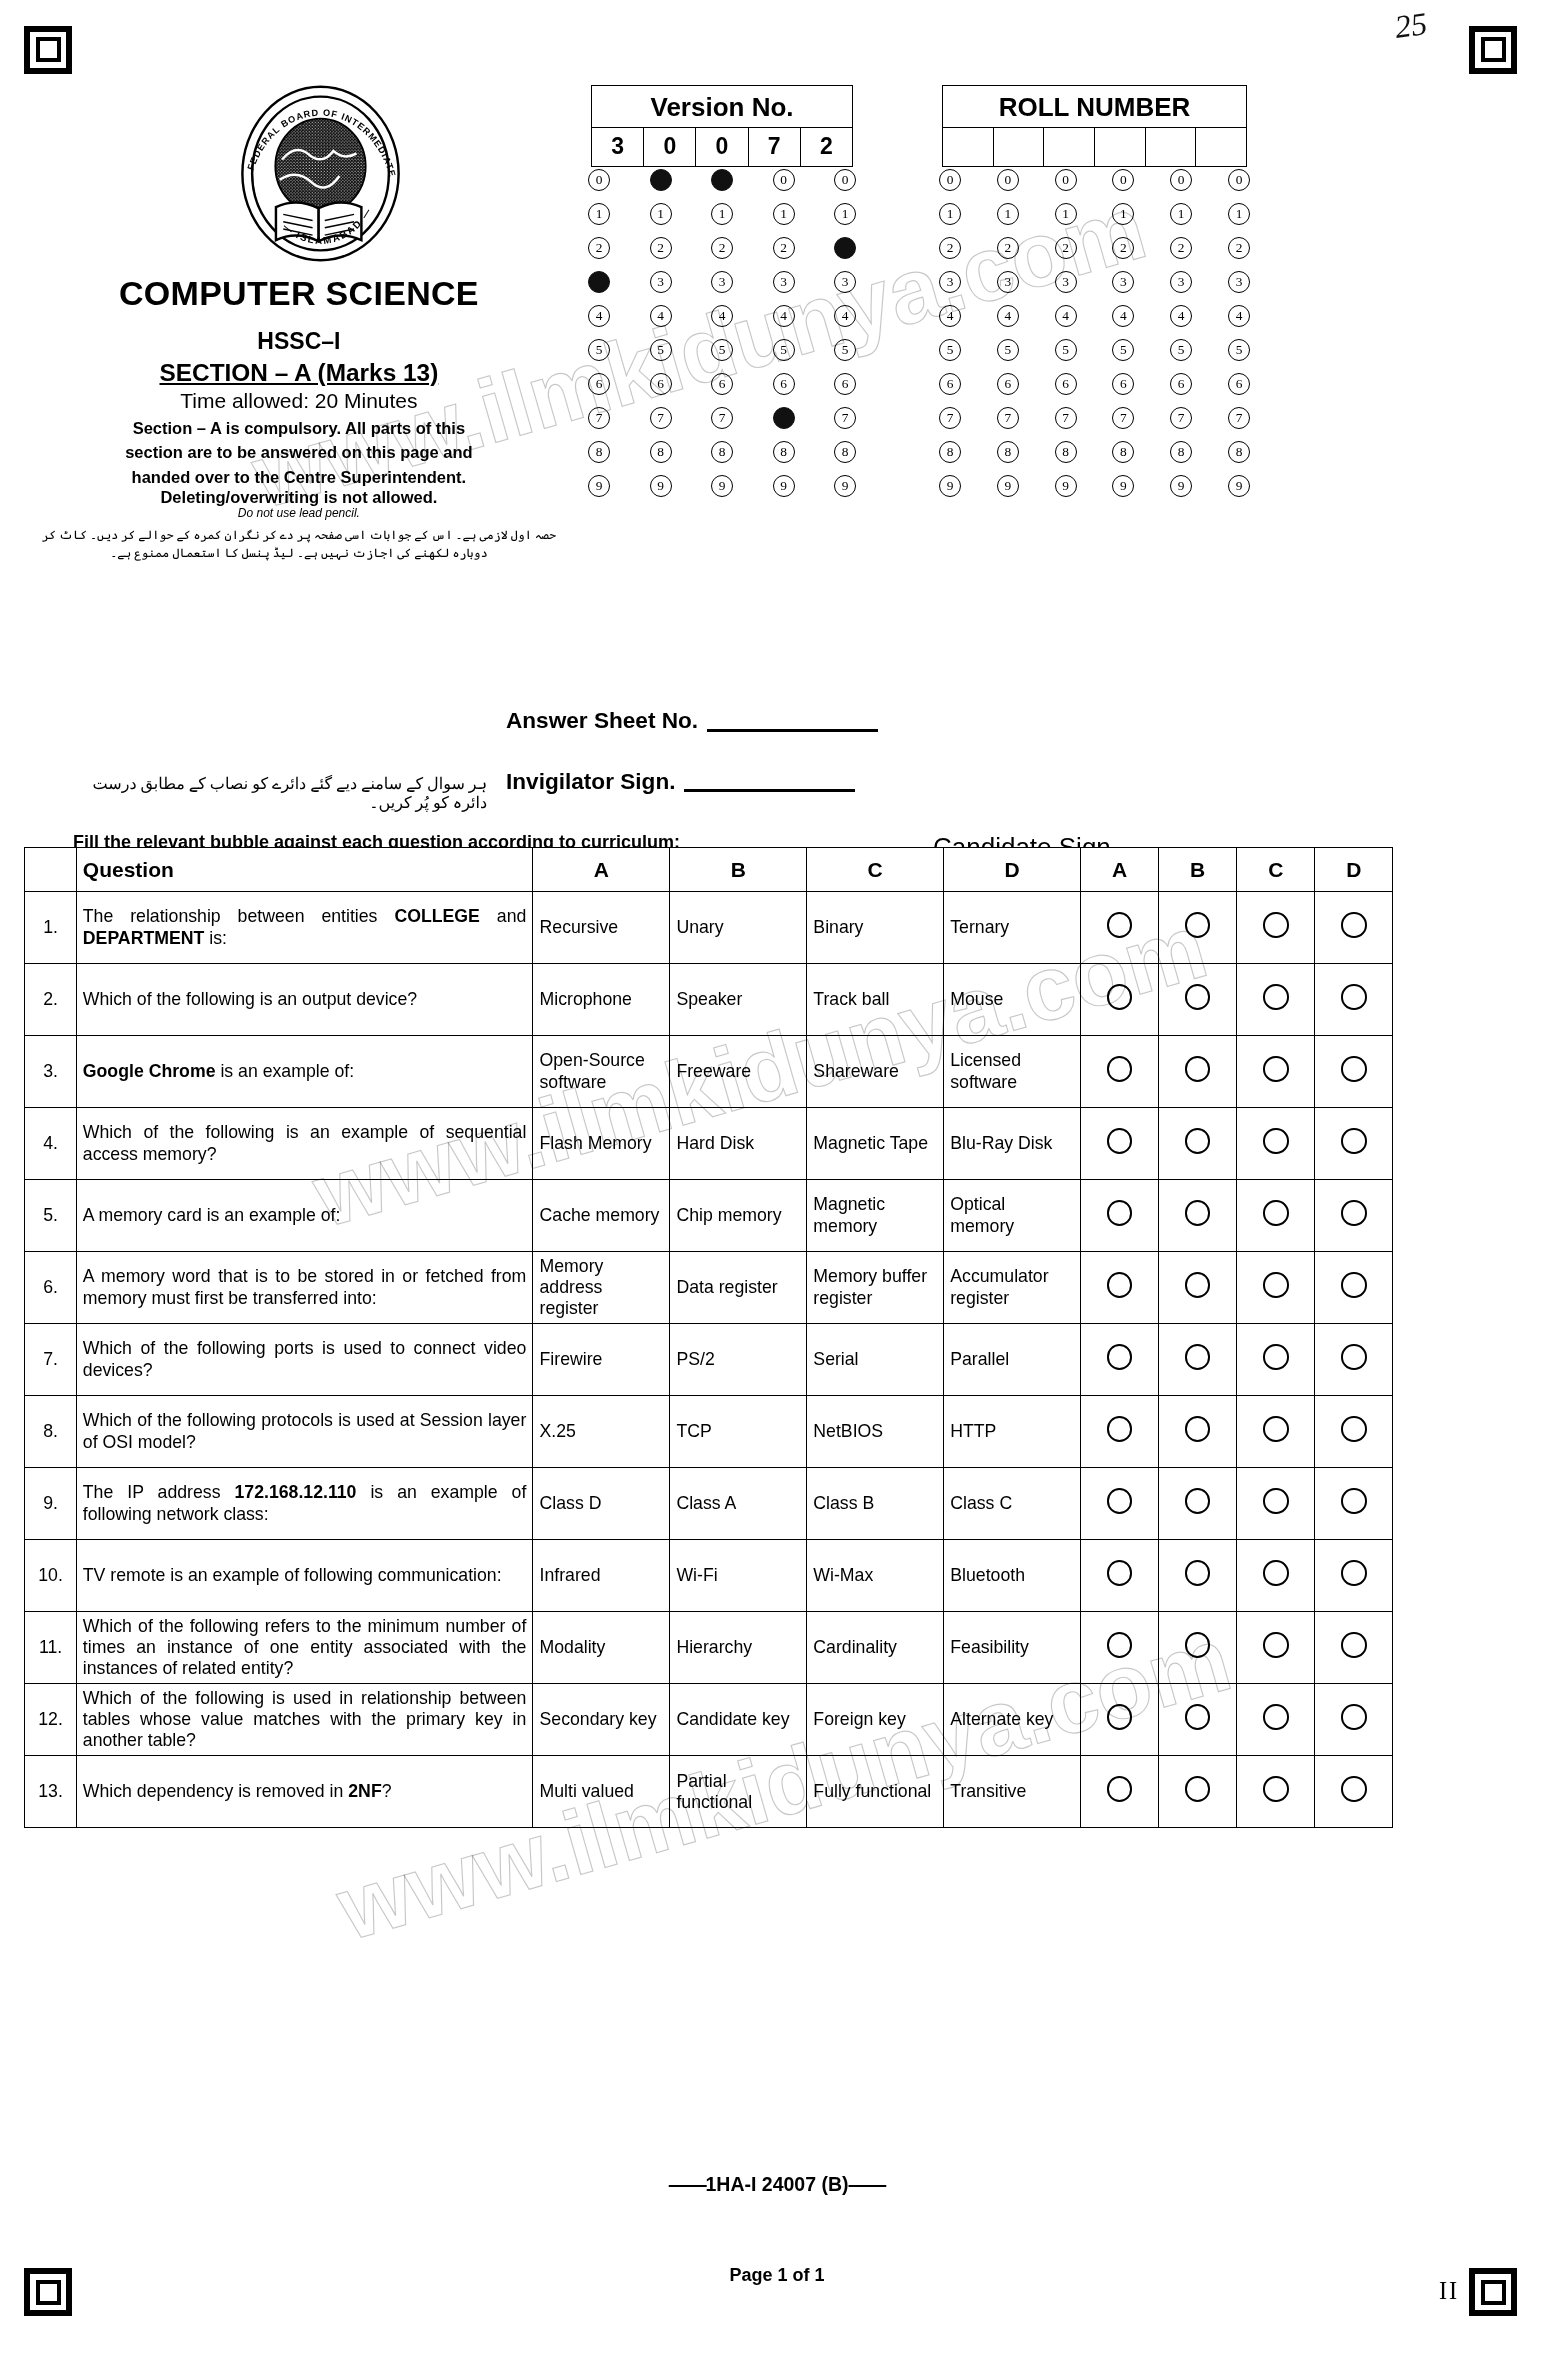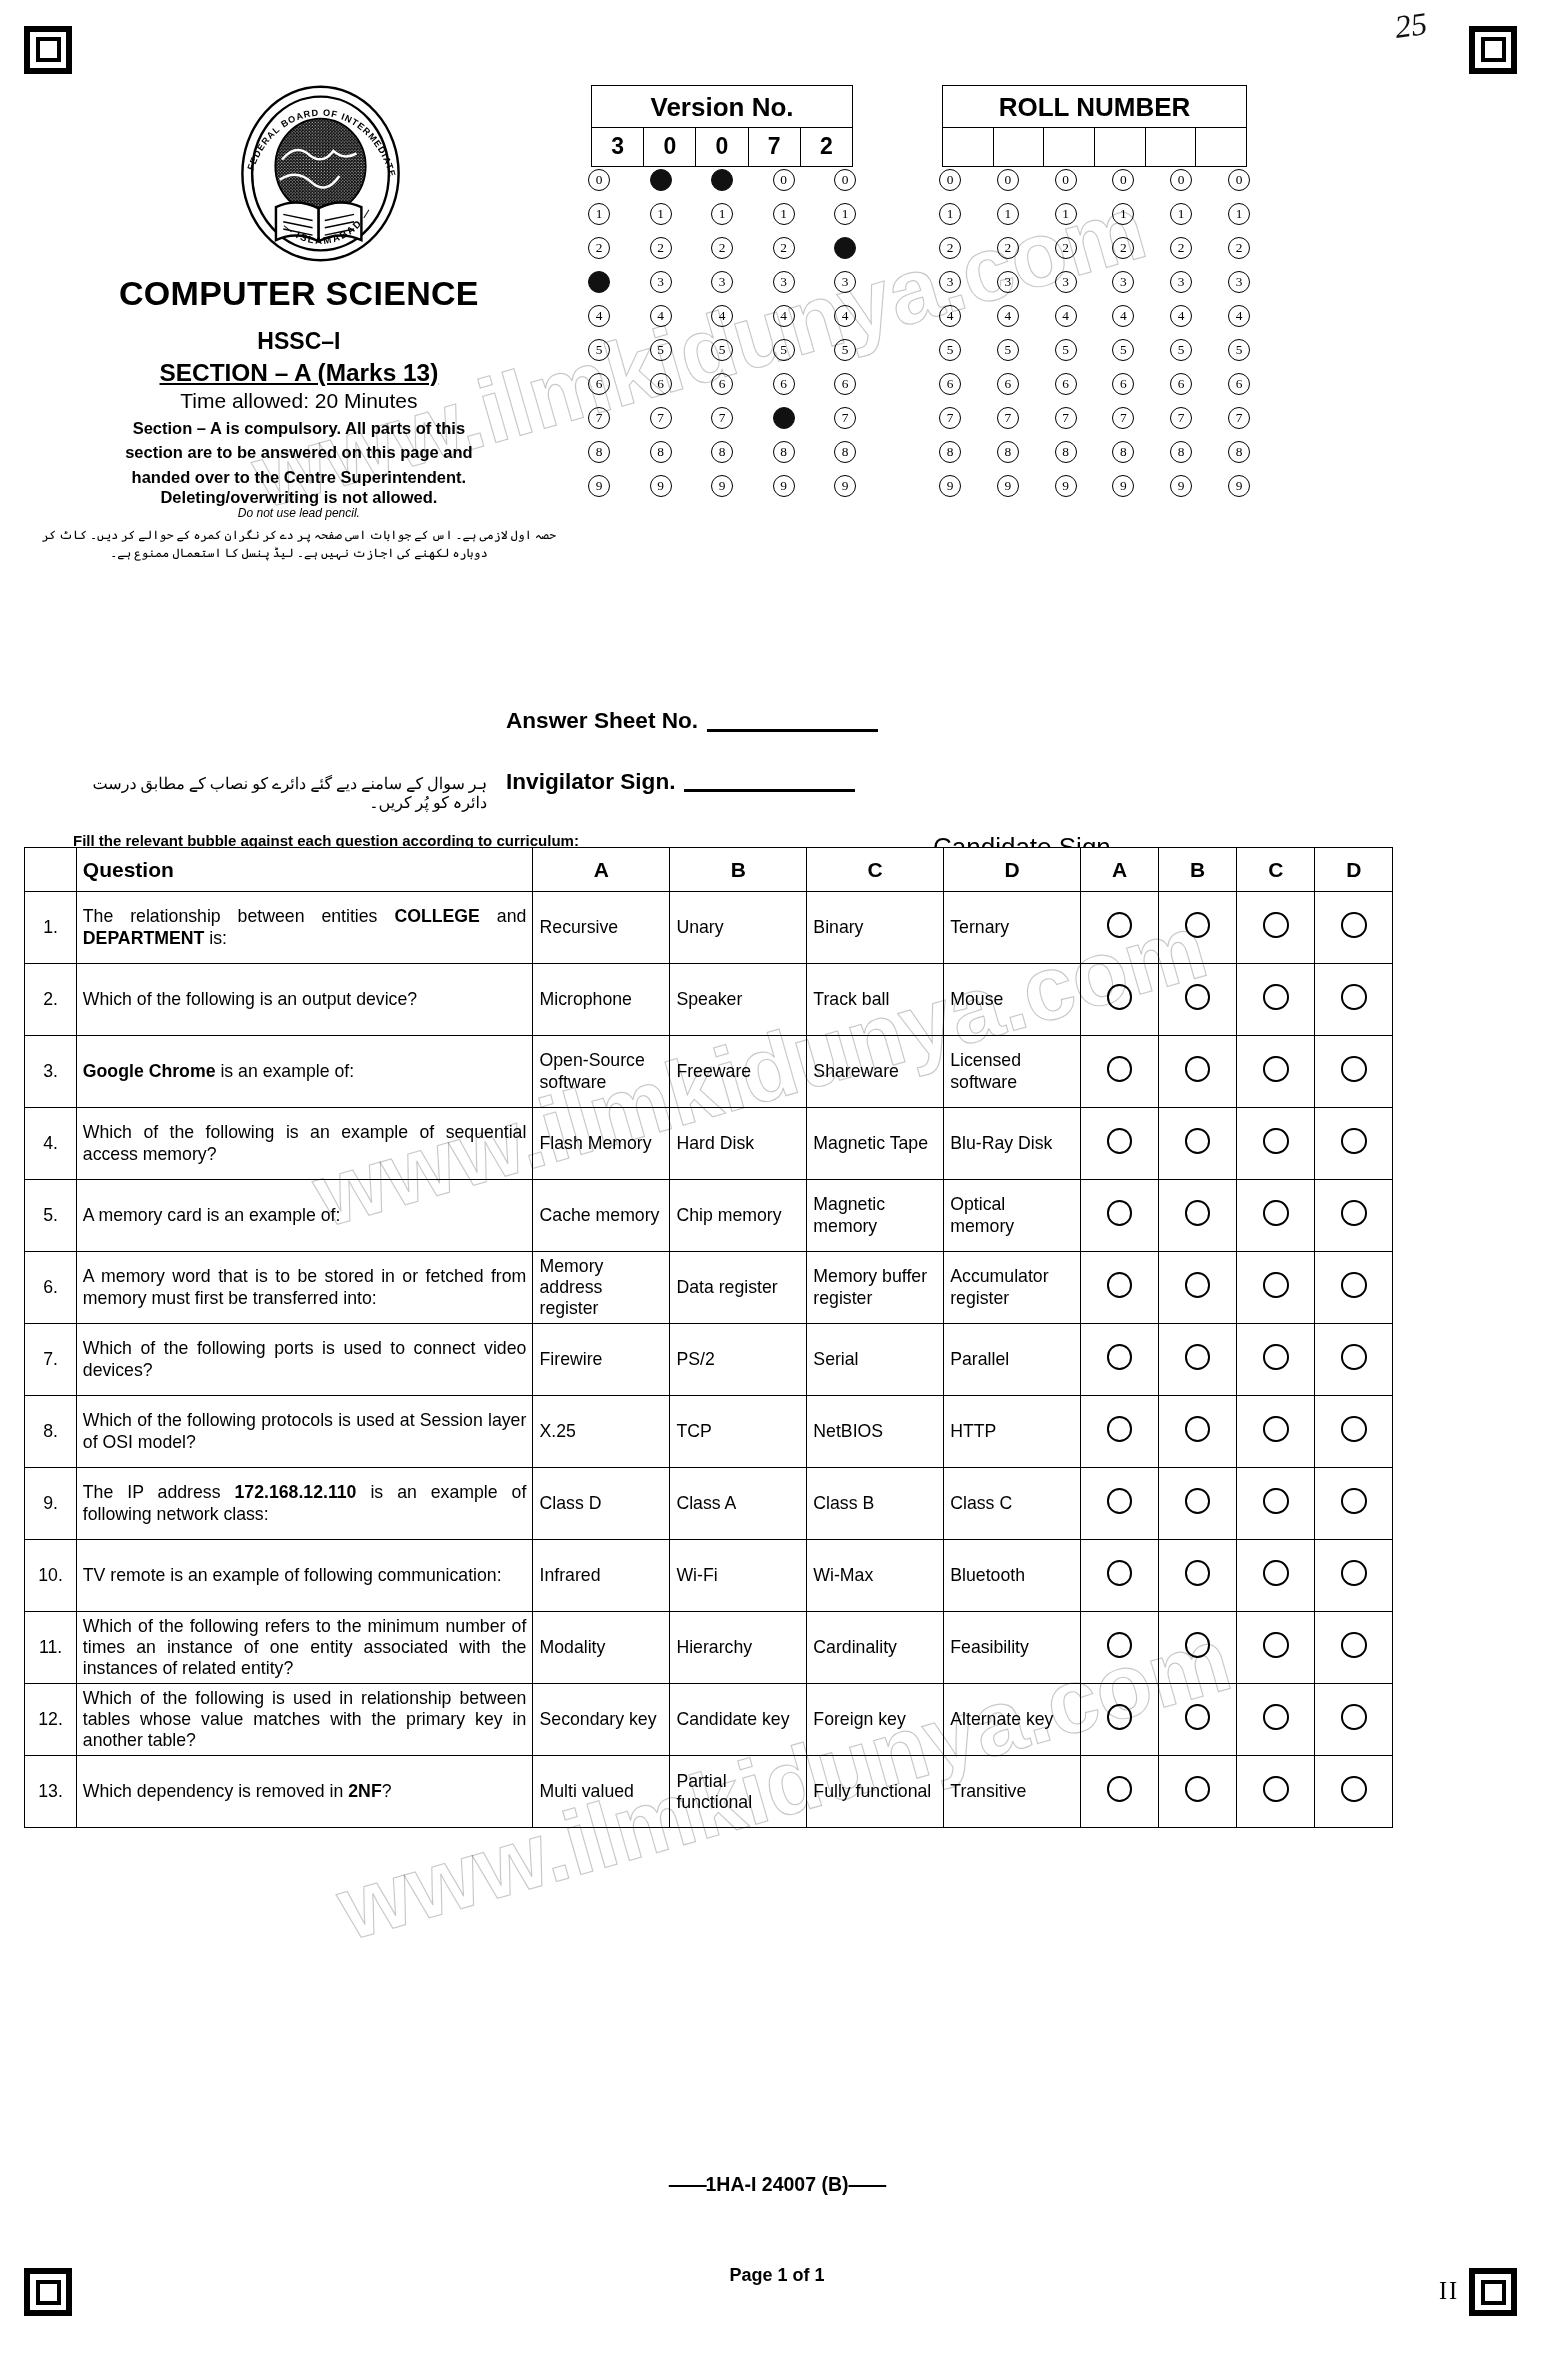--- a/index.html
+++ b/index.html
@@ -128,21 +128,21 @@
   .invig .line-field { width: 171px; height: 24.4px; vertical-align: -3.7px; margin-left: 8.5px; }
 
   .urdu-note {
     position: absolute; left: 85px; top: 85px; width: 402px;
     text-align: right; font-size: 16px; direction: rtl;
     font-family: "Liberation Serif", serif;
   }
 
   .fill-note {
     position: absolute; left: 73px; top: 143px;
-    font-size: 15px; font-weight: 700;
+    font-size: 18px; font-weight: 700;
   }
   .cand-sign {
     position: absolute; left: 933px; top: 143px;
     font-size: 26px; font-weight: 400;
   }
   .cand-sign .line-field { width: 201px; height: 24.4px; vertical-align: -3.7px; margin-left: 8.5px; }
 
   
   table.mcq {
     position: absolute; left: 24.4px; top: 847px;

